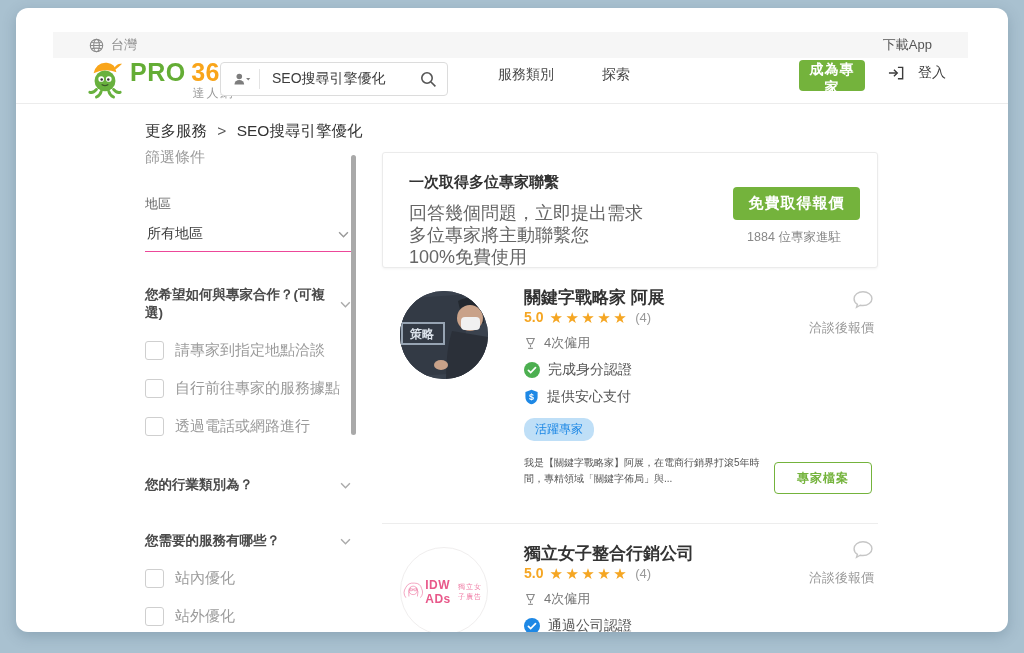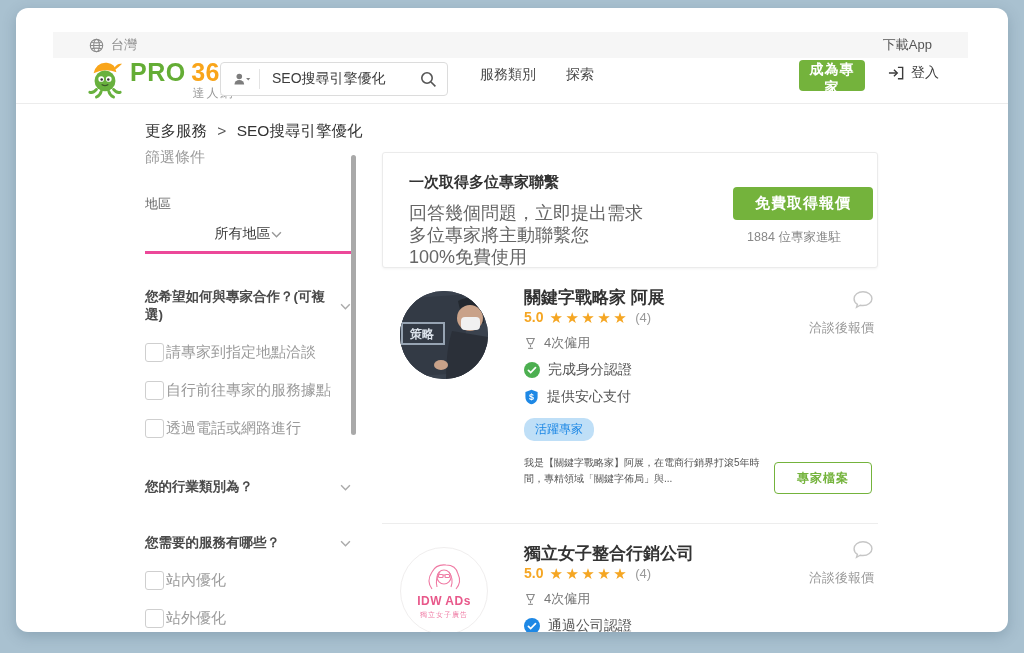--- a/index.html
+++ b/index.html
@@ -37,71 +37,71 @@
     background:#fff;box-sizing:border-box;
   }
   .search-cat{display:flex;align-items:center;gap:4px;padding:0 8px 0 12px;cursor:pointer;}
   .search-divider{width:1px;height:20px;background:#e3e3e3;}
   .search-input{
     border:none;outline:none;flex:1;min-width:0;padding:0 4px 0 12px;
     font-size:14px;color:#3c3c3c;font-family:inherit;background:transparent;
   }
   .search-btn{border:none;background:none;padding:0 10px 0 2px;cursor:pointer;display:flex;align-items:center;}
   .nav{position:absolute;left:462px;top:0;height:34px;display:flex;align-items:center;gap:26px;}
-  .nav a{font-size:14px;color:#4a4a4a;text-decoration:none;cursor:pointer;padding:8px 2px;}
+  .nav a{font-size:14px;color:#4a4a4a;text-decoration:none;cursor:pointer;padding:8px 2px;margin-left:18px;}
   .btn-green{
     background:#74b33c;color:#fff;border:none;border-radius:4px;
     font-size:15px;font-weight:bold;cursor:pointer;font-family:inherit;letter-spacing:1px;
   }
   .become-expert{position:absolute;left:783px;top:2px;width:66px;height:31px;font-size:14px;}
-  .login{position:absolute;left:872px;top:6px;display:flex;align-items:center;gap:6px;cursor:pointer;
+  .login{position:absolute;left:872px;top:6px;display:flex;align-items:center;gap:13px;cursor:pointer;
     font-size:14px;color:#3c3c3c;}
   
   .breadcrumb{position:absolute;left:129px;top:113px;font-size:15.5px;color:#333;}
   .breadcrumb .sep{margin:0 6px;color:#555;}
   .breadcrumb a{color:#333;text-decoration:none;cursor:pointer;}
   
   .sidebar{position:absolute;left:129px;top:140px;width:206px;}
   .filters-title{font-size:15px;color:#9b9b9b;margin-bottom:28px;}
   .field-label{font-size:13px;color:#666;margin-bottom:6px;}
   .select{
-    display:flex;align-items:center;justify-content:center;
-    border-bottom:3px solid #ec4899;padding:6px 2px 8px 2px;cursor:pointer;
+    display:flex;align-items:center;justify-content:space-between;
+    border-bottom:1px solid #ec4899;padding:6px 2px 8px 2px;cursor:pointer;
   }
   .select .val{font-size:14px;color:#3c3c3c;}
   .f-section{margin-top:30px;}
   .f-head{display:flex;align-items:center;justify-content:space-between;cursor:pointer;margin-bottom:4px;}
   .f-head .t{font-size:13.5px;font-weight:bold;color:#4a4a4a;}
-  .f-opt{display:flex;align-items:center;gap:2px;margin-top:19px;cursor:pointer;text-align:right;}
+  .f-opt{display:flex;align-items:center;gap:11px;margin-top:19px;cursor:pointer;text-align:right;}
   .f-opt .lbl{font-size:15px;color:#9b9b9b;}
   .cbox{width:17px;height:17px;border:1px solid #cfcfcf;border-radius:3px;background:#fff;flex:none;}
   .side-scrollbar{
     position:absolute;left:335px;top:147px;width:5px;height:280px;
     background:#a9a9a9;border-radius:3px;cursor:pointer;
   }
   
   .main{position:absolute;left:366px;top:144px;width:496px;}
   .cta-card{
     border:1px solid #ebebeb;border-radius:3px;background:#fff;
     box-shadow:0 1px 3px rgba(0,0,0,.05);
     padding:20px 8px 22px 26px;position:relative;height:72px;
   }
   .cta-title{font-size:15px;font-weight:bold;color:#333;margin-bottom:10px;}
   .cta-line{font-size:18px;color:#666;line-height:22px;}
   .cta-right{position:absolute;right:22px;top:34px;width:122px;text-align:center;}
-  .cta-btn{width:140px;height:33px;font-size:15px;}
+  .cta-btn{width:127px;height:33px;font-size:15px;}
   .cta-count{margin-top:9px;font-size:12.5px;color:#888;}
   .expert-card{position:relative;padding:18px 0 20px 0;}
   .card-divider{height:1px;background:#ededed;margin-top:2px;}
   .avatar{
     position:absolute;left:18px;top:23px;width:88px;height:88px;border-radius:50%;
     overflow:hidden;background:#39414d;cursor:pointer;
   }
   .avatar2{background:#fff;border:1px solid #f0eeee;box-sizing:border-box;
-    display:flex;flex-direction:column;align-items:center;justify-content:center;}
+    display:flex;align-items:center;justify-content:center;}
   .av2-name{color:#e8588a;font-weight:bold;font-size:12px;letter-spacing:.5px;margin-top:1px;}
   .av2-sub{color:#ef7ba4;font-size:7px;letter-spacing:1px;margin-top:2px;}
   .e-body{margin-left:142px;min-height:150px;}
   .e-name{font-size:17px;font-weight:bold;color:#333;cursor:pointer;}
   .e-rating{display:flex;align-items:center;gap:6px;}
   .e-score{color:#f5a623;font-size:14px;font-weight:bold;}
   .stars{color:#f5a623;font-size:15px;letter-spacing:2.5px;line-height:1;}
   .e-reviews{color:#999;font-size:13px;}
   .e-hires{display:flex;align-items:center;gap:7px;margin-top:9px;color:#777;font-size:13px;}
   .e-cert{display:flex;align-items:center;gap:8px;margin-top:9px;color:#555;font-size:14px;}

